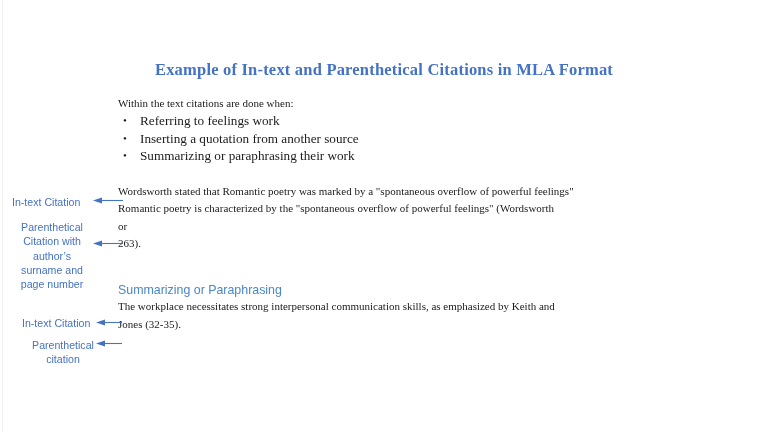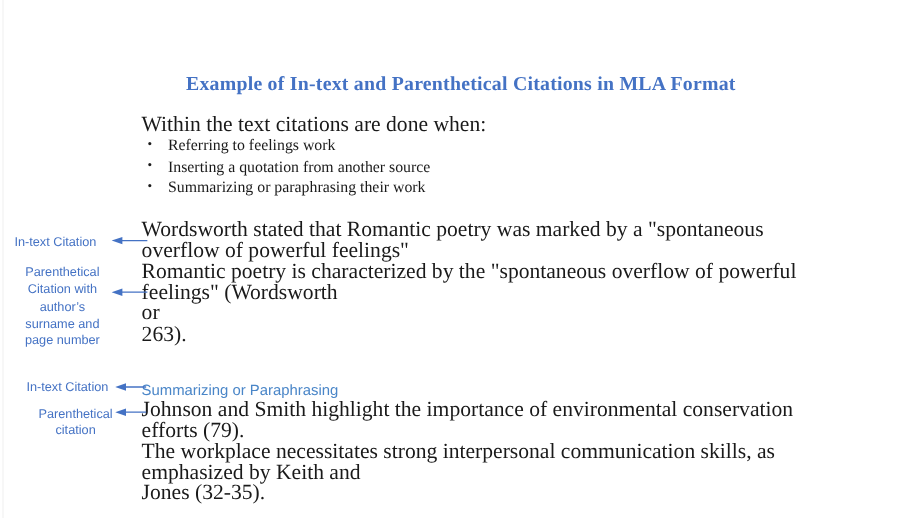--- a/index.html
+++ b/index.html
@@ -41,21 +41,21 @@
   }
   
   #body-column {
     position: absolute;
     left: 118px;
     top: 95px;
     width: 560px;
   }
   .body-line {
     font-family: "Liberation Serif", serif;
-    font-size: 18px;
+    font-size: 11px;
     line-height: 17.3px;
     color: #1a1a1a;
   }
   ul.bullet-list {
     list-style: none;
     margin: 0;
     padding: 0;
   }
   ul.bullet-list li {
     font-family: "Liberation Serif", serif;
@@ -137,21 +137,20 @@
       <div class="body-line">Wordsworth stated that Romantic poetry was marked by a "spontaneous overflow of powerful feelings"</div>
       <div class="body-line">Romantic poetry is characterized by the "spontaneous overflow of powerful feelings" (Wordsworth</div>
       <div class="body-line">or</div>
       <div class="body-line">263).</div>
     </div>
 
     <div id="spacer-after-quote"></div>
 
     <div class="section-block">
       <div class="section-heading">Summarizing or Paraphrasing</div>
-      <div class="body-line">Johnson and Smith highlight the importance of environmental conservation efforts (79).</div>
       <div class="body-line">The workplace necessitates strong interpersonal communication skills, as emphasized by Keith and</div>
       <div class="body-line">Jones (32-35).</div>
     </div>
 
   </div>
 
   <div class="annotation" id="ann-intext-1">In-text Citation</div>
 
   <div class="annotation" id="ann-paren-1">Parenthetical Citation with author’s surname and page number</div>
 

